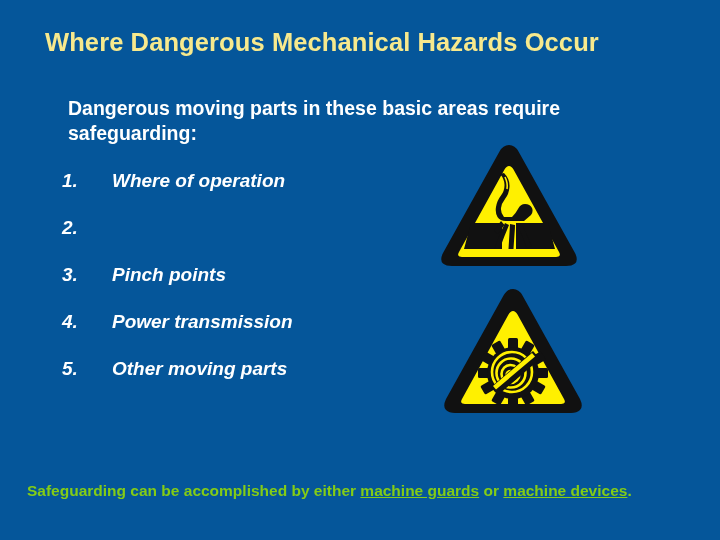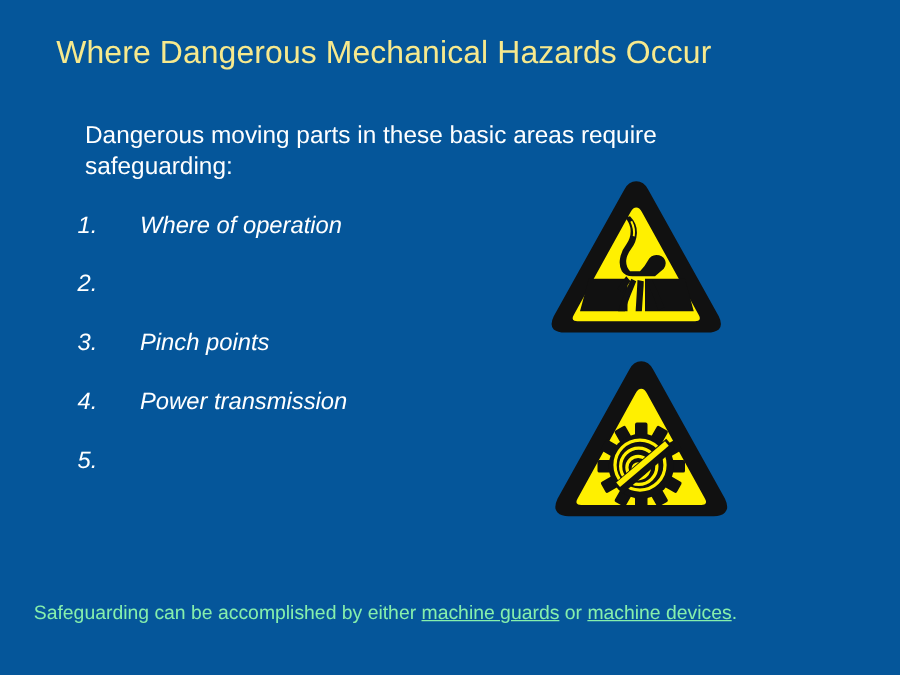--- a/index.html
+++ b/index.html
@@ -13,20 +13,21 @@
     background: #05569a;
     font-family: "Liberation Sans", sans-serif;
     -webkit-font-smoothing: antialiased;
   }
   .slide {
     position: relative;
     width: 720px;
     height: 540px;
     background: #05569a;
     box-sizing: border-box;
+    font-weight: bold;
   }
 
   
   .slide-title {
     position: absolute;
     left: 45px;
     top: 27px;
     width: 640px;
     font-size: 25.5px;
     line-height: 30px;
@@ -97,21 +98,21 @@
   }
 
   
   .footer-note {
     position: absolute;
     left: 27px;
     top: 481px;
     width: 670px;
     font-size: 15.5px;
     line-height: 20px;
-    color: #86efac;
+    color: #84cc16;
     white-space: nowrap;
   }
   .footer-note .ul {
     text-decoration: underline;
   }
 </style>
 </head>
 <body>
 
 <div class="slide">
@@ -136,20 +137,21 @@
       <span class="hazard-text">Pinch points</span>
     </div>
 
     <div class="hazard-item">
       <span class="hazard-num">4.</span>
       <span class="hazard-text">Power transmission</span>
     </div>
 
     <div class="hazard-item">
       <span class="hazard-num">5.</span>
+      <span class="hazard-text">Other moving parts</span>
     </div>
 
   </div>
 
   <div class="sign sign-hand">
     <svg viewBox="0 0 142 128" width="142" height="128">
 
       <path d="M71 4 Q77 4 80.5 10.5 L137 112 Q140.5 119 137 122.5 Q134 125 128 125 L14 125 Q8 125 5 122.5 Q1.5 119 5 112 L61.5 10.5 Q65 4 71 4 Z" fill="#111111"></path>
 
       <path d="M71 25 Q73.5 25 75.5 28.5 L121 111 Q123 114.5 120.5 115.5 Q118.5 116 115 116 L27 116 Q23.5 116 21.5 115.5 Q19 114.5 21 111 L66.5 28.5 Q68.5 25 71 25 Z" fill="#fff000"></path>

